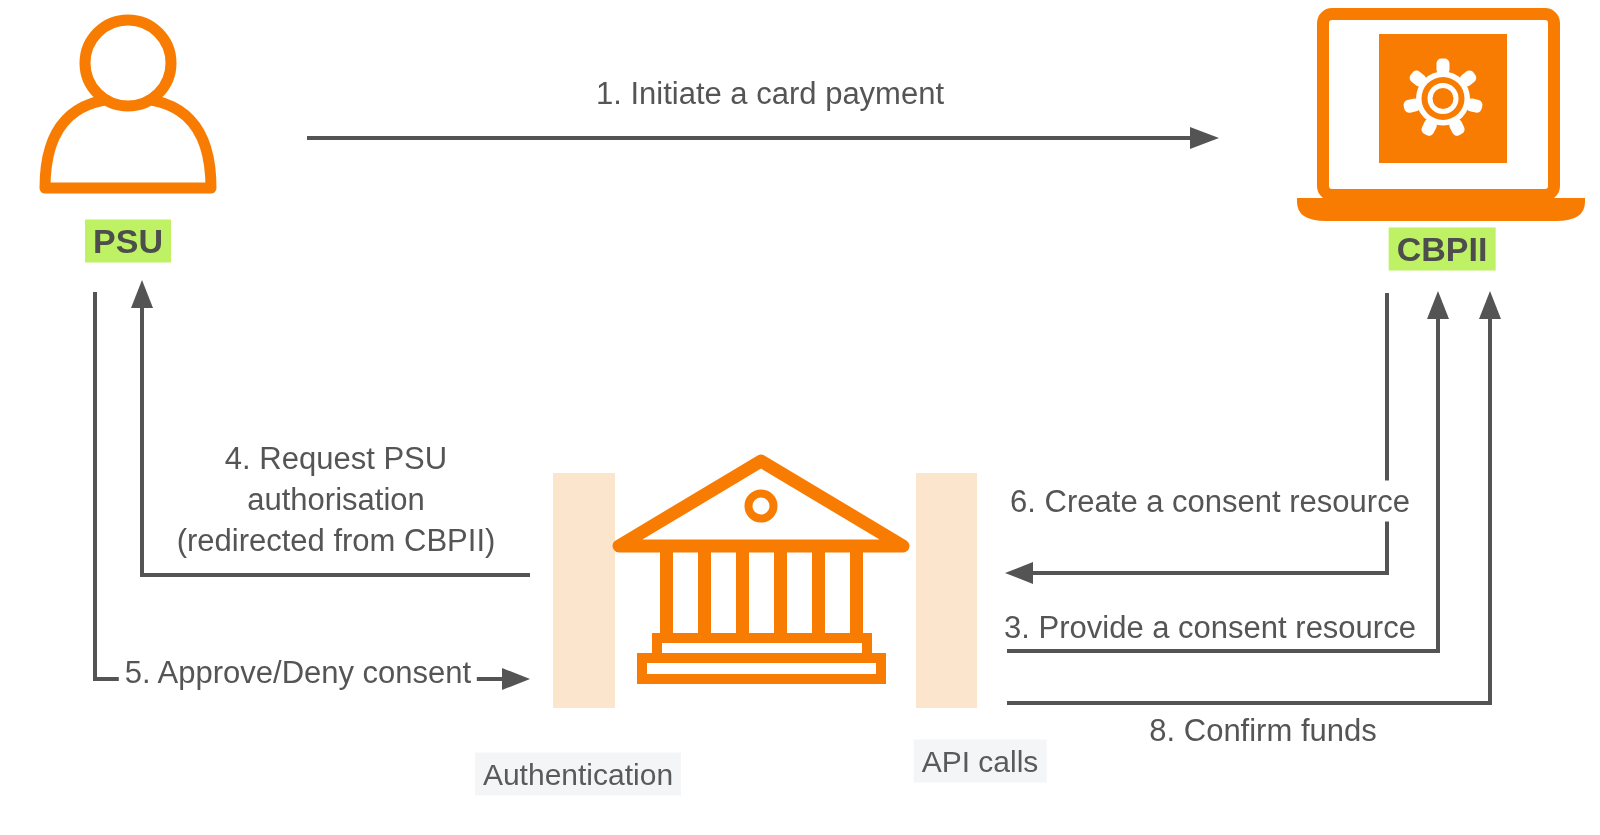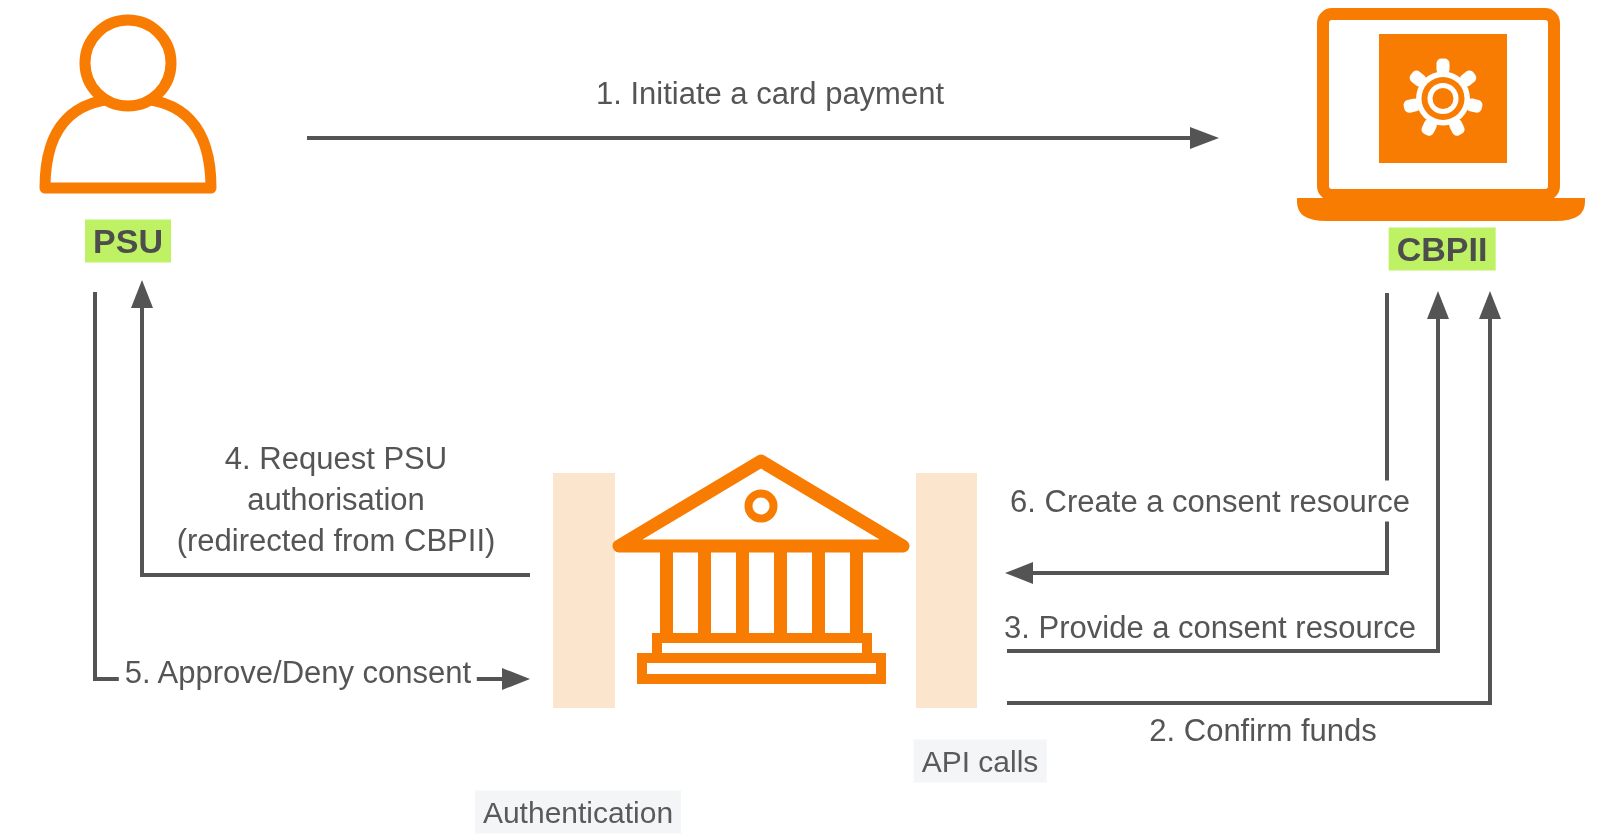--- a/index.html
+++ b/index.html
@@ -47,21 +47,21 @@
   
   #lbl-s1{left:730px;top:93px;margin-left:40px;}
   #lbl-s2{left:1210px;top:501px;line-height:39px;}
   #lbl-s3{left:1210px;top:627px;}
   #lbl-s4{left:336px;top:499px;}
   #lbl-s5{left:298px;top:628px;margin-top:44px;}
   #lbl-s6{left:1263px;top:730px;}
   #lbl-psu{left:128px;top:241px;}
   #lbl-cbpii{left:1442px;top:249px;text-align:right;}
   #lbl-aspsp{left:760px;top:715px;}
-  #lbl-auth{left:578px;top:812px;}
+  #lbl-auth{left:578px;top:774px;}
   #lbl-api{left:980px;top:761px;}
 </style>
 </head>
 <body>
 
 <div id="canvas">
 
   <div class="bar" id="bar-auth"></div>
   <div class="bar" id="bar-api"></div>
 
@@ -140,21 +140,21 @@
 
   <div class="lbl" id="lbl-s3">3. Provide a consent resource</div>
 
   <div class="lbl multi" id="lbl-s4">
     <div>4. Request PSU</div>
     <div>authorisation</div>
     <div>(redirected from CBPII)</div>
   </div>
 
   <div class="lbl" id="lbl-s5">5. Approve/Deny consent</div>
-  <div class="lbl" id="lbl-s6">2. Confirm funds</div>
+  <div class="lbl" id="lbl-s6">8. Confirm funds</div>
 
   <div class="lbl node" id="lbl-psu">PSU</div>
   <div class="lbl node" id="lbl-cbpii">CBPII</div>
 
   <div class="lbl channel" id="lbl-auth">
     <div>Authentication</div>
   </div>
 
   <div class="lbl channel" id="lbl-api">API calls</div>
 

